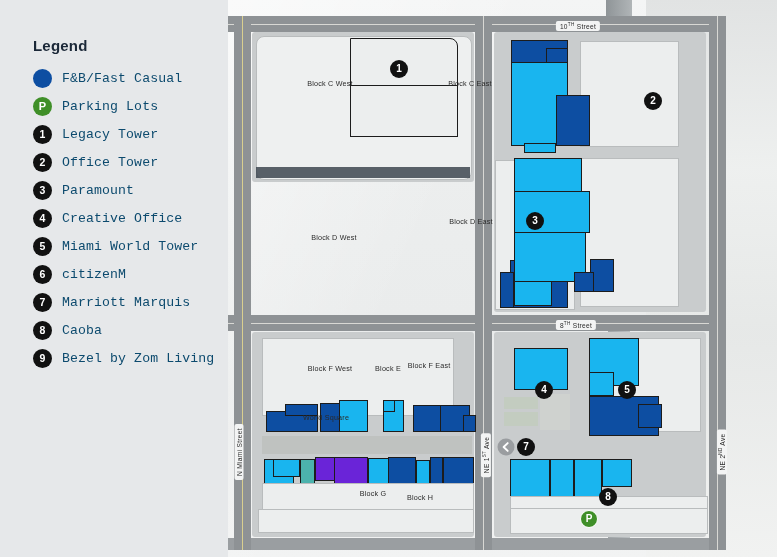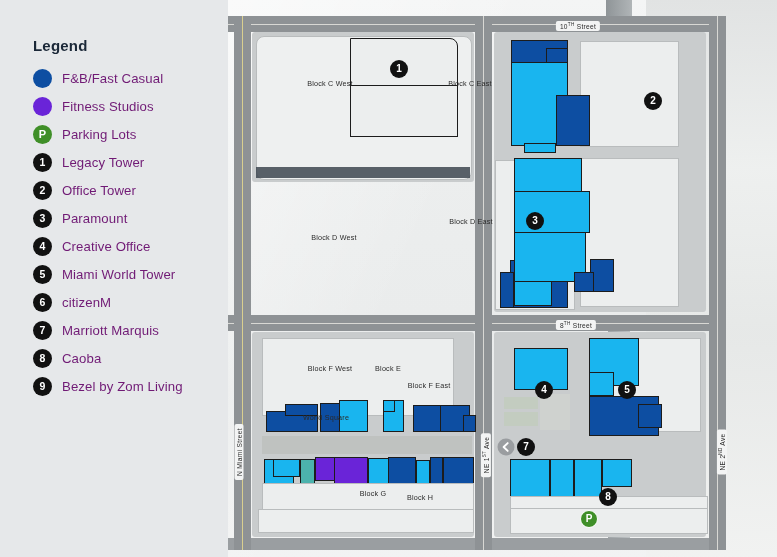--- a/index.html
+++ b/index.html
@@ -27,21 +27,21 @@
     display:flex;align-items:center;height:28px;margin-bottom:0px;
   }
   .swatch{
     width:19px;height:19px;border-radius:50%;flex:0 0 19px;margin-right:10px;
     display:flex;align-items:center;justify-content:center;
     font-size:11px;font-weight:bold;color:#fff;line-height:1;
   }
   .swatch.num{background:#111111;font-size:10.5px;}
   .swatch.park{background:#3f8f28;font-size:11px;}
   .legend-label{
-    font-size:13.2px;color:#701a75;white-space:nowrap;letter-spacing:.1px;
+    font-size:13.2px;color:#0c4a6e;white-space:nowrap;letter-spacing:.1px;font-family:Liberation Mono, monospace;
   }
 
   
   .map{
     position:absolute;left:228px;top:0;width:549px;height:557px;
     background:#f2f3f3;
     overflow:hidden;
   }
   
   .sat{position:absolute;inset:0;
@@ -107,24 +107,20 @@
 <body>
 
 <div id="root">
 
   <div class="legend">
     <div class="legend-title">Legend</div>
     <div class="legend-list" id="legend-list">
         <div class="legend-row">
           <span class="swatch" style="background: rgb(13, 78, 162);"></span>
           <span class="legend-label">F&amp;B/Fast Casual</span>
-        </div>
-        <div class="legend-row">
-          <span class="swatch" style="background: rgb(106, 36, 216);"></span>
-          <span class="legend-label">Fitness Studios</span>
         </div>
         <div class="legend-row">
           <span class="swatch park">P</span>
           <span class="legend-label">Parking Lots</span>
         </div>
         <div class="legend-row">
           <span class="swatch num">1</span>
           <span class="legend-label">Legacy Tower</span>
         </div>
         <div class="legend-row">
@@ -275,21 +271,21 @@
     <div class="parcel" style="left:282px;top:508px;width:196px;height:24px;"></div>
 
     <div id="block-labels">
         <div class="blabel" style="left: 76px; top: 83px;">Block C West</div>
         <div class="blabel" style="left: 216px; top: 83px;">Block C East</div>
         <div class="blabel" style="left: 80px; top: 237px;">Block D West</div>
         <div class="blabel" style="left: 217px; top: 221px;">Block D East</div>
         <div class="blabel" style="left: 134px; top: 368px;">Block E</div>
         <div class="blabel" style="left: 119px; top: 493px;">Block G</div>
         <div class="blabel" style="left: 76px; top: 368px; text-align: right;">Block F West</div>
-        <div class="blabel" style="left: 175px; top: 385px;">Block F East</div>
+        <div class="blabel" style="left: 175px; top: 365px;">Block F East</div>
         <div class="blabel" style="left: 72px; top: 417px;">World Square</div>
         <div class="blabel" style="left: 166px; top: 497px;">Block H</div>
       </div>
     <div id="street-labels">
         <div class="stlabel" style="left: 350px; top: 26px;"><span>10</span><sup>TH</sup><span> Street</span></div>
         <div class="stlabel" style="left: 348px; top: 325px;"><span>8</span><sup>TH</sup><span> Street</span></div>
         <div class="stlabel vert" style="left: 11px; top: 452px;">N Miami Street</div>
         <div class="stlabel vert" style="left: 258px; top: 455px;"><span>NE 1</span><sup>ST</sup><span> Ave</span></div>
         <div class="stlabel vert" style="left: 494px; top: 452px;"><span>NE 2</span><sup>ND</sup><span> Ave</span></div>
       </div>

